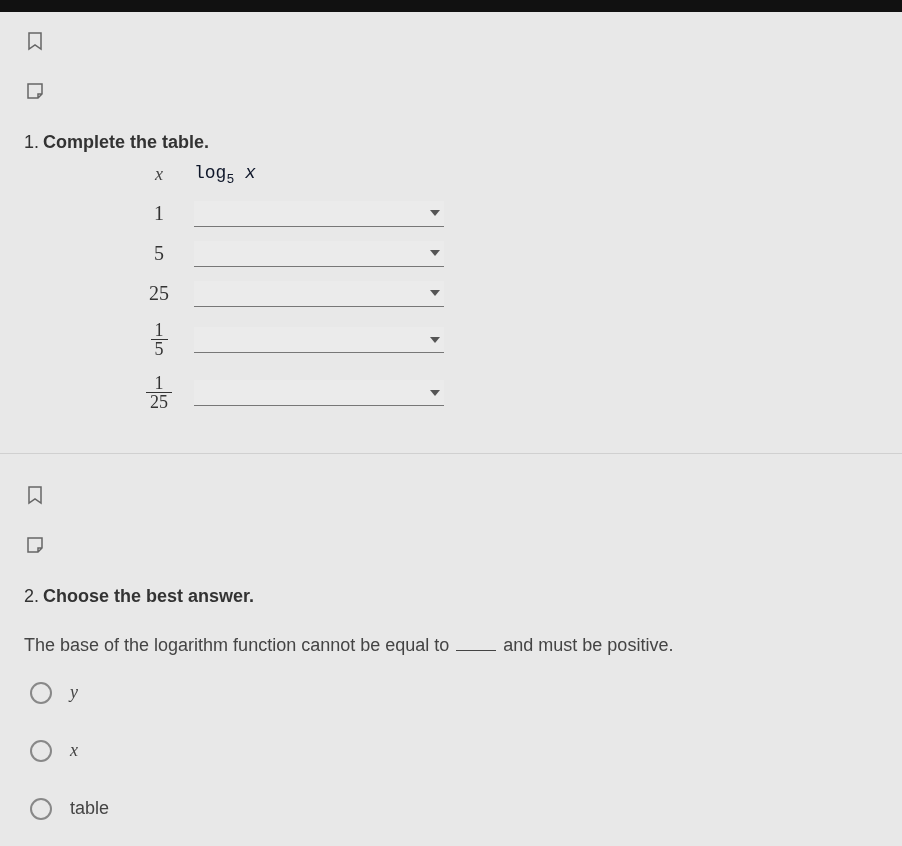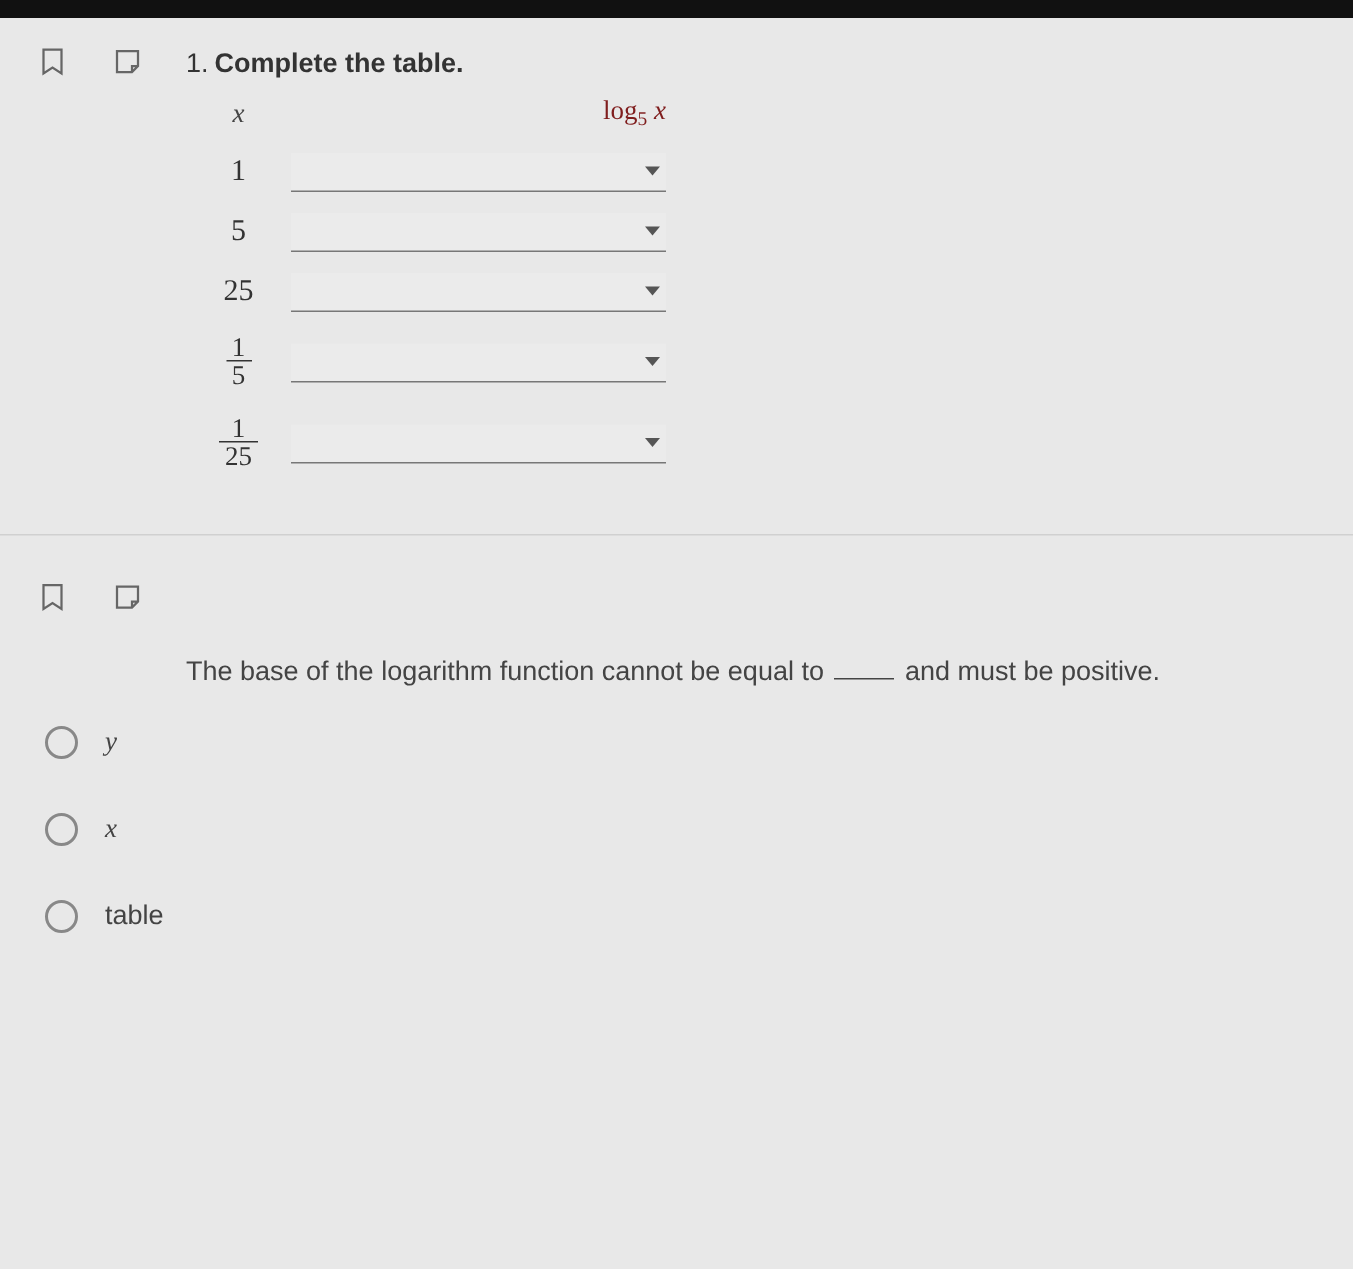--- a/index.html
+++ b/index.html
@@ -22,20 +22,21 @@
       border-bottom: 1px solid #d0d0d0;
       padding-bottom: 40px;
       margin-bottom: 30px;
       padding-left: 24px;
     }
     .question-block.noborder { border-bottom: none; }
     .qhead {
       display: flex;
       align-items: flex-start;
       gap: 28px;
+      flex-direction: column;
     }
     .icon-slot {
       width: 22px;
       height: 22px;
       display: inline-flex;
       align-items: center;
       justify-content: center;
       color: #666;
     }
     .bookmark-svg, .note-svg { stroke: #666; fill: none; stroke-width: 1.5; }
@@ -57,24 +58,24 @@
     .col-x {
       width: 70px;
       text-align: center;
       font-style: italic;
       font-family: "Times New Roman", serif;
       font-size: 18px;
       color: #444;
     }
     .col-log {
       width: 250px;
-      text-align: right;
-      font-family: Liberation Serif, serif;
-      font-size: 18px;
-      color: #7f1d1d;
+      text-align: left;
+      font-family: Liberation Mono, monospace;
+      font-size: 18px;
+      color: #0f172a;
     }
     .col-log .sub { font-size: 13px; vertical-align: sub; }
     .table-row {
       display: flex;
       align-items: center;
       margin-top: 14px;
     }
     .x-val {
       width: 70px;
       text-align: center;
@@ -101,21 +102,20 @@
       position: absolute;
       right: 4px;
       top: 50%;
       transform: translateY(-50%);
       width: 0; height: 0;
       border-left: 5px solid transparent;
       border-right: 5px solid transparent;
       border-top: 6px solid #555;
     }
     .q2-prompt {
-      margin-left: 100px;
       margin-top: 28px;
       font-size: 18px;
       color: #444;
     }
     .blank {
       display: inline-block;
       border-bottom: 1.5px solid #444;
       width: 40px;
       vertical-align: baseline;
       margin: 0 2px;
@@ -222,20 +222,23 @@
       <span class="icon-slot">
         <svg class="bookmark-svg" width="18" height="20" viewBox="0 0 18 20">
             <path d="M3 2 h12 v16 l-6 -4 l-6 4 z"></path>
           </svg>
       </span>
       <span class="icon-slot">
         <svg class="note-svg" width="20" height="20" viewBox="0 0 20 20">
             <path d="M3 3 h14 v10 l-4 4 h-10 z M13 17 v-4 h4"></path>
           </svg>
       </span>
+      <div class="qtitle">
+        <span class="qnum">2.</span><span>Choose the best answer.</span>
+      </div>
     </div>
 
     <div class="q2-prompt">
       <span>The base of the logarithm function cannot be equal to </span><span class="blank"></span><span> and must be positive.</span>
     </div>
 
     <div class="options">
       <div class="option">
         <div class="radio"></div>
         <div class="opt-label italic">y</div>

